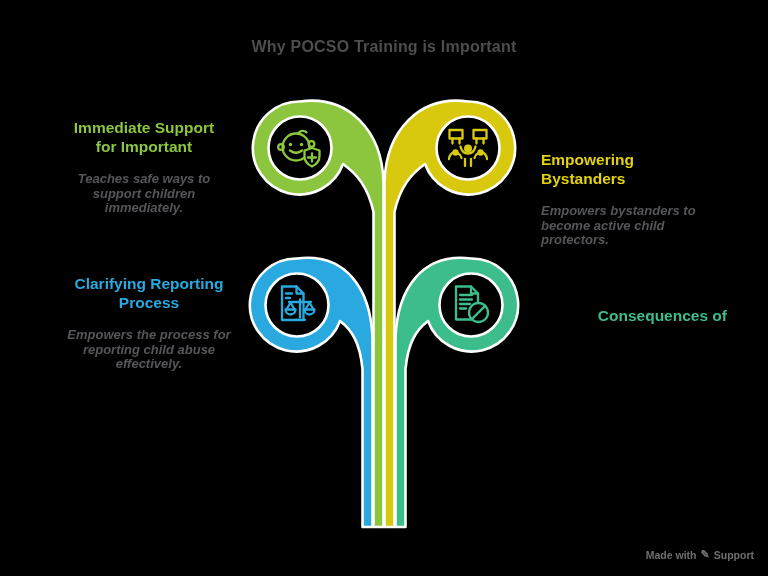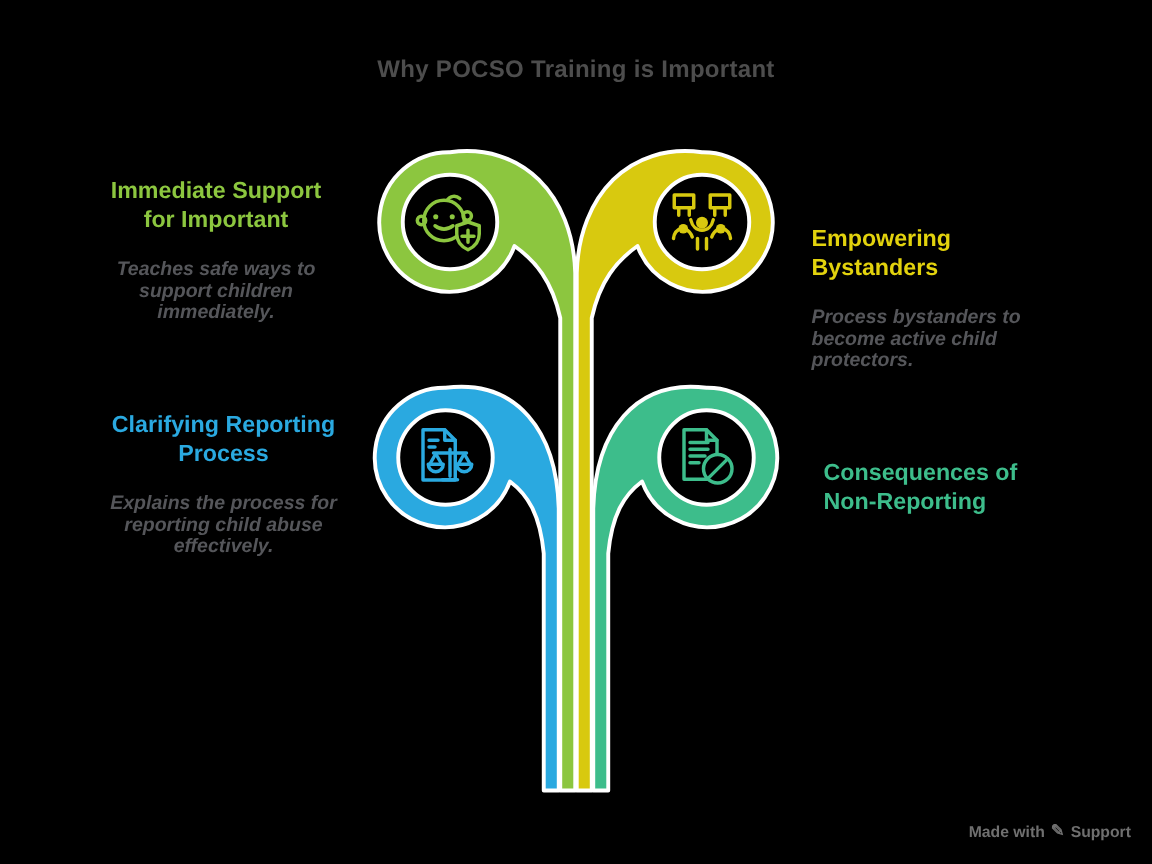--- a/index.html
+++ b/index.html
@@ -44,21 +44,21 @@
   }
   .label h2 span{display:block;}
   .label p{
     margin:16px 0 0 0;font-size:13px;line-height:14.5px;font-weight:bold;
     color:var(--body-gray,#55565A);
     font-style:italic;
   }
   .h-green{color:var(--green,#8CC63F);}
   .h-yellow{color:var(--yellow-heading,#E2D20D);}
   .h-blue{color:var(--blue,#2AA9E0);}
-  .h-emerald{color:var(--emerald,#3DBD8B);}
+  .h-emerald{color:var(--emerald,#3DBD8B);text-align:right;}
 
   .lbl-tl{left:60px;top:118px;width:168px;}
   .lbl-tr{left:541px;top:118px;width:172px;}
   .lbl-bl{left:63px;top:274px;width:172px;}
   .lbl-br{left:549px;top:274px;width:178px;}
 
   .footer{
     position:absolute;right:14px;bottom:15px;
     font-size:10.5px;font-weight:bold;color:var(--footer-gray,#6F6F6F);
     display:flex;gap:4px;
@@ -137,35 +137,34 @@
       <span>for Important</span>
     </h2>
     <p>Teaches safe ways to support children immediately.</p>
   </div>
 
   <div class="label left lbl-tr">
     <h2 class="h-yellow">
       <span>Empowering</span>
       <span>Bystanders</span>
     </h2>
-    <p>Process bystanders to become active child protectors.</p>
+    <p>Empowers bystanders to become active child protectors.</p>
   </div>
 
   <div class="label right lbl-bl">
     <h2 class="h-blue">
       <span>Clarifying Reporting</span>
       <span>Process</span>
     </h2>
-    <p>Explains the process for reporting child abuse effectively.</p>
+    <p>Empowers the process for reporting child abuse effectively.</p>
   </div>
 
   <div class="label left lbl-br">
     <h2 class="h-emerald">
       <span>Consequences of</span>
-      <span>Non-Reporting</span>
     </h2>
   </div>
 
   <div class="footer">
     <span>Made with</span>
     <span class="pen">✎</span>
     <span>Support</span>
   </div>
 
 </div>

